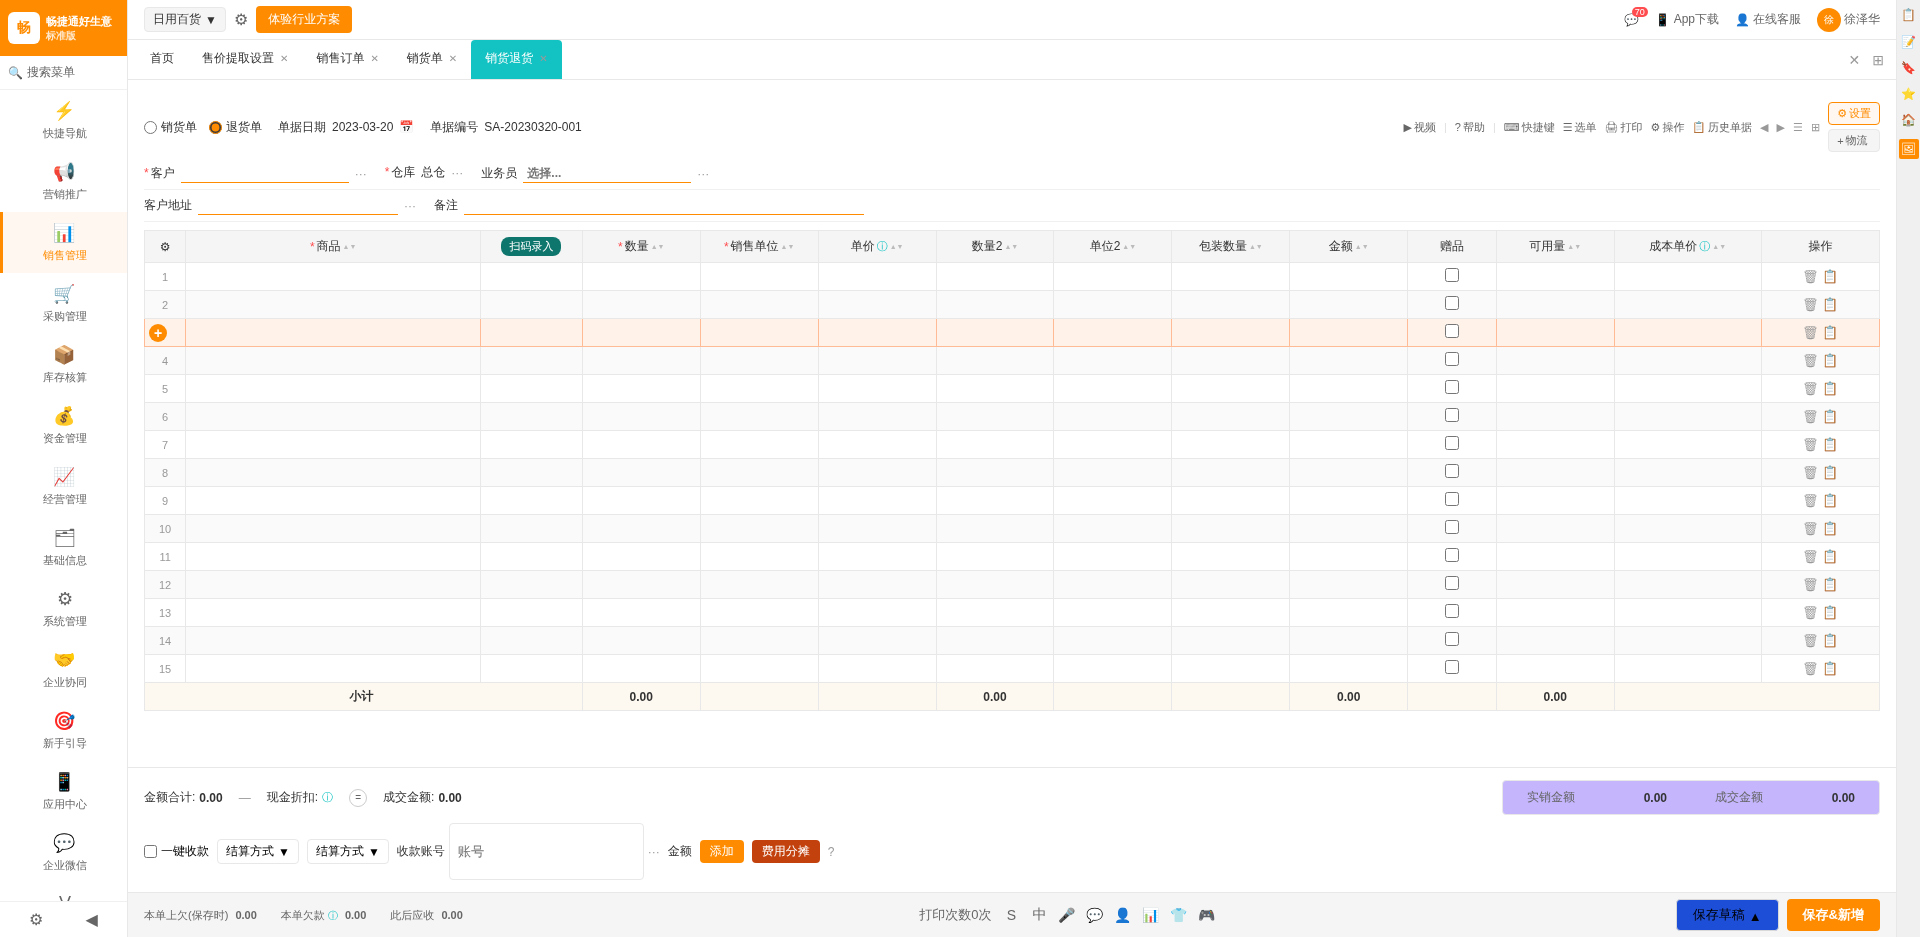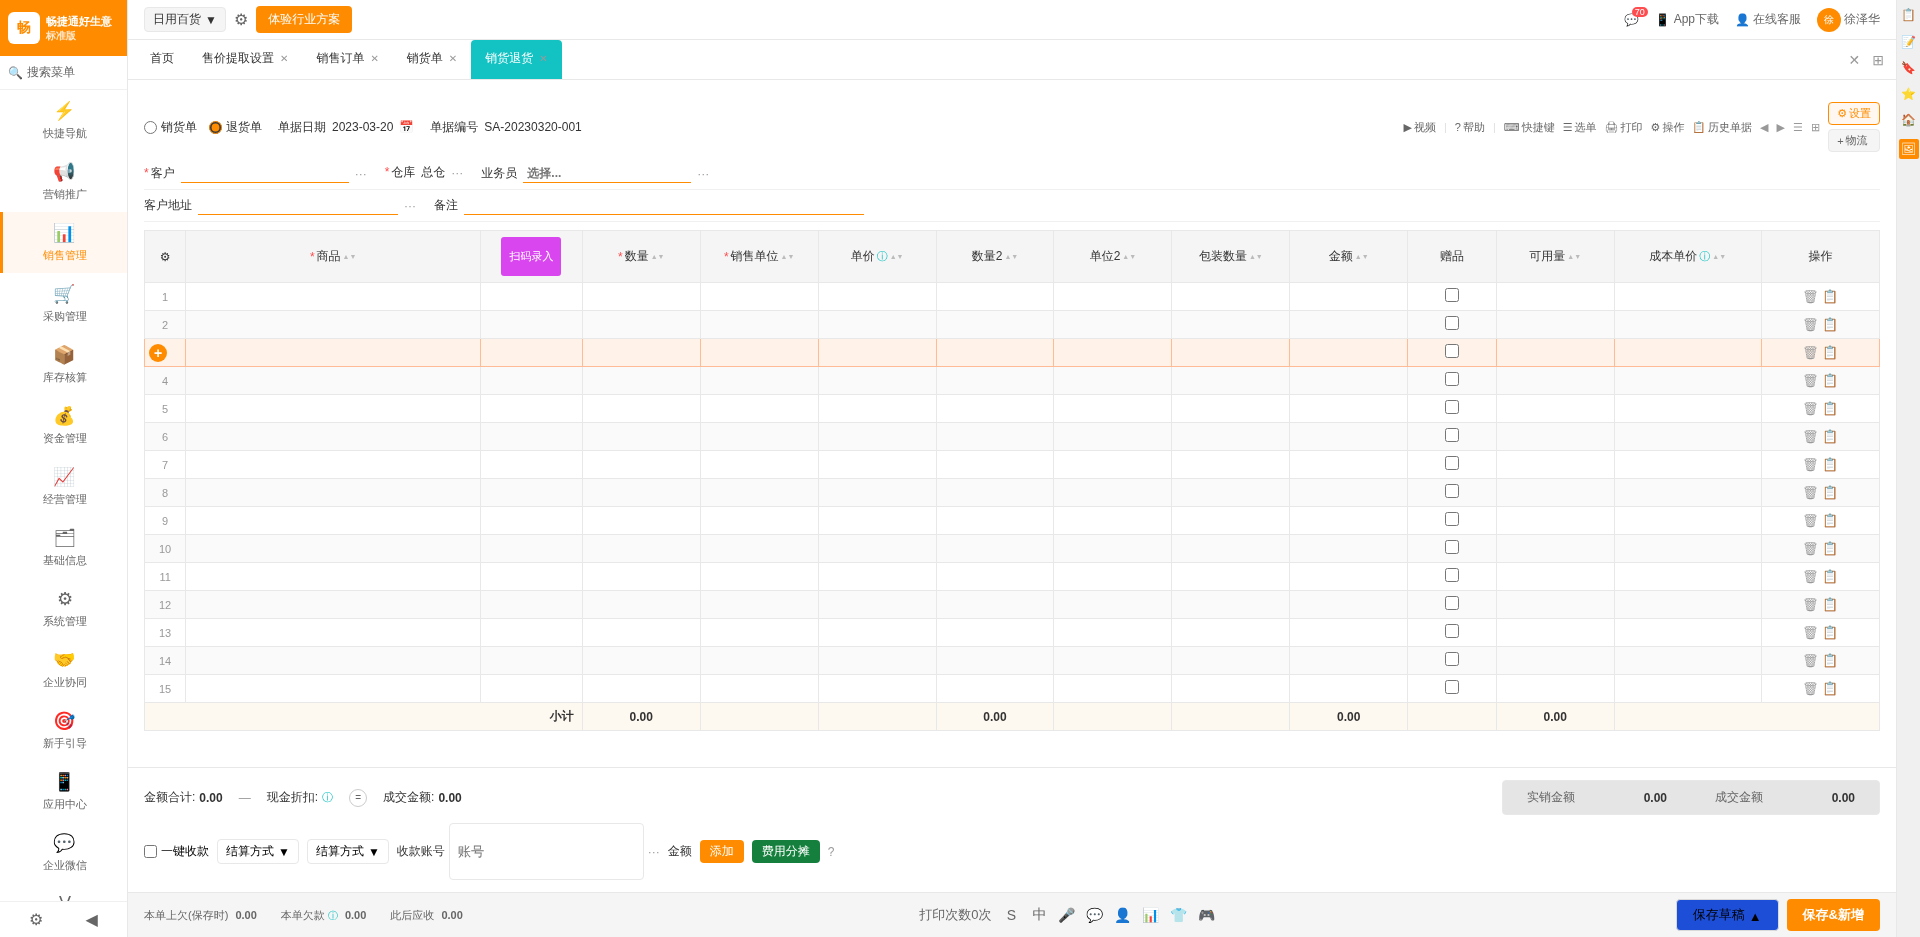--- a/index.html
+++ b/index.html
@@ -96,37 +96,37 @@
     .amount-field { display: flex; align-items: center; gap: 4px; color: #333; }
     .amount-dash { color: #999; }
     .amount-value { color: #333; font-weight: bold; }
     .equals-circle { width: 18px; height: 18px; border: 1px solid #ccc; border-radius: 50%; display: flex; align-items: center; justify-content: center; font-size: 10px; color: #666; }
     
     .bottom-row2 { display: flex; align-items: center; gap: 8px; padding: 4px 0; }
     .bottom-checkbox { display: flex; align-items: center; gap: 4px; }
     .method-select { display: flex; align-items: center; gap: 4px; border: 1px solid #e8e8e8; border-radius: 4px; padding: 3px 8px; background: white; cursor: pointer; }
     .account-input { border: 1px solid #e8e8e8; border-radius: 4px; padding: 20px 8px; min-width: 80px; }
     .add-btn-orange { background: #ff8c00; color: white; border: none; border-radius: 4px; padding: 3px 10px; cursor: pointer; font-size: 12px; }
-    .expense-btn { background: #15803d; color: white; border: none; border-radius: 4px; padding: 3px 10px; cursor: pointer; font-size: 12px; }
+    .expense-btn { background: #c2410c; color: white; border: none; border-radius: 4px; padding: 3px 10px; cursor: pointer; font-size: 12px; }
     .help-icon { color: #999; cursor: pointer; }
     
     
     .footer-bar { background: #f5f5f5; border-top: 1px solid #e8e8e8; padding: 6px 16px; display: flex; align-items: center; justify-content: space-between; }
     .footer-info { display: flex; gap: 24px; font-size: 11px; color: #666; }
     .footer-tools { display: flex; gap: 4px; align-items: center; }
     .footer-tool-icon { width: 24px; height: 24px; display: flex; align-items: center; justify-content: center; cursor: pointer; font-size: 14px; color: #666; }
     
     .footer-buttons { display: flex; gap: 8px; }
     .btn-save-draft { background: #1d4ed8; border: 1px solid #d9d9d9; border-radius: 4px; padding: 6px 16px; cursor: pointer; font-size: 13px; display: flex; align-items: flex-end; gap: 4px; }
     .btn-save-new { background: #ff8c00; color: white; border: none; border-radius: 4px; padding: 6px 16px; cursor: pointer; font-size: 13px; font-weight: bold; }
     .amount-panel-row { display: flex; justify-content: space-between; gap: 32px; align-items: center; padding: 2px 0; }
     .amount-panel-label { color: #666; }
     .amount-panel-value { color: #333; font-weight: bold; min-width: 60px; text-align: right; }
     
-    .scan-btn { background: #d946ef; color: white; border: none; border-radius: 3px; padding: 12px 8px; font-size: 11px; cursor: pointer; }
+    .scan-btn { background: #0f766e; color: white; border: none; border-radius: 8px; padding: 2px 8px; font-size: 11px; cursor: pointer; }
     
     
     .tab-default { color: #333; }
     .tab-active-teal { background: #13c2c2; color: white; border-radius: 4px 4px 0 0; }
     
     
     .info-row { display: flex; align-items: center; justify-content: space-between; padding: 6px 0; }
     .info-left { display: flex; align-items: center; gap: 16px; }
     .info-right { display: flex; align-items: center; gap: 8px; }
     
@@ -777,21 +777,21 @@
               <td></td>
               <td></td>
               <td>
                 <div class="action-icons">
     <span class="action-icon">🗑</span>
     <span class="action-icon">📋</span>
   </div>
               </td>
             </tr>
             <tr class="summary-row">
-  <td colspan="3" style="text-align:right; padding-right:8px; font-weight:bold; background:#fef9f0;">小计</td>
+  <td colspan="3" style="padding-right:8px; font-weight:bold; background:#fef9f0;">小计</td>
   <td style="background:#fef9f0;">0.00</td>
   <td style="background:#fef9f0;"></td>
   <td style="background:#fef9f0;"></td>
   <td style="background:#fef9f0;">0.00</td>
   <td style="background:#fef9f0;"></td>
   <td style="background:#fef9f0;"></td>
   <td style="background:#fef9f0;">0.00</td>
   <td style="background:#fef9f0;"></td>
   <td style="background:#fef9f0;">0.00</td>
   <td colspan="2" style="background:#fef9f0;"></td>
@@ -811,21 +811,21 @@
         <div class="amount-field">
           <span>现金折扣:</span>
           <span style="color:#13c2c2;font-size:11px;cursor:pointer;">ⓘ</span>
         </div>
         <div class="equals-circle">=</div>
         <div class="amount-field">
           <span>成交金额:</span>
           <span class="amount-value">0.00</span>
         </div>
 
-        <div style="margin-left:auto; display:flex; gap:48px; background:#e5e5e5; border:1px solid #e8e8e8; border-radius:4px; padding:6px 24px;">
+        <div style="margin-left:auto; display:flex; gap:48px; background:#c4b5fd; border:1px solid #e8e8e8; border-radius:4px; padding:6px 24px;">
           <div class="amount-panel-row">
             <span class="amount-panel-label">实销金额</span>
             <span class="amount-panel-value">0.00</span>
           </div>
           <div class="amount-panel-row">
             <span class="amount-panel-label">成交金额</span>
             <span class="amount-panel-value">0.00</span>
           </div>
         </div>
       </div>

